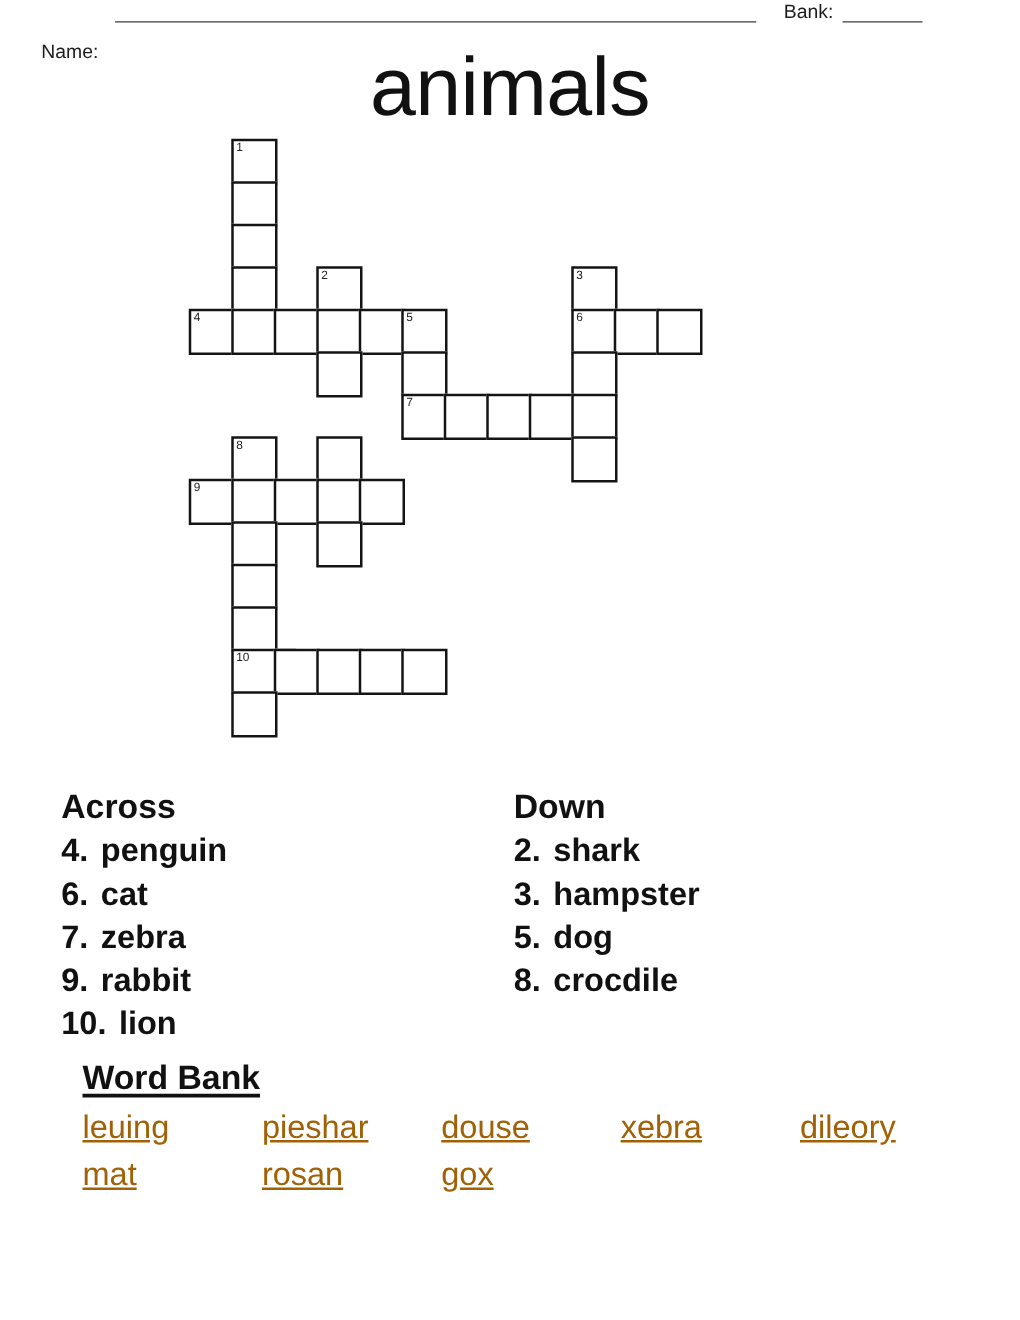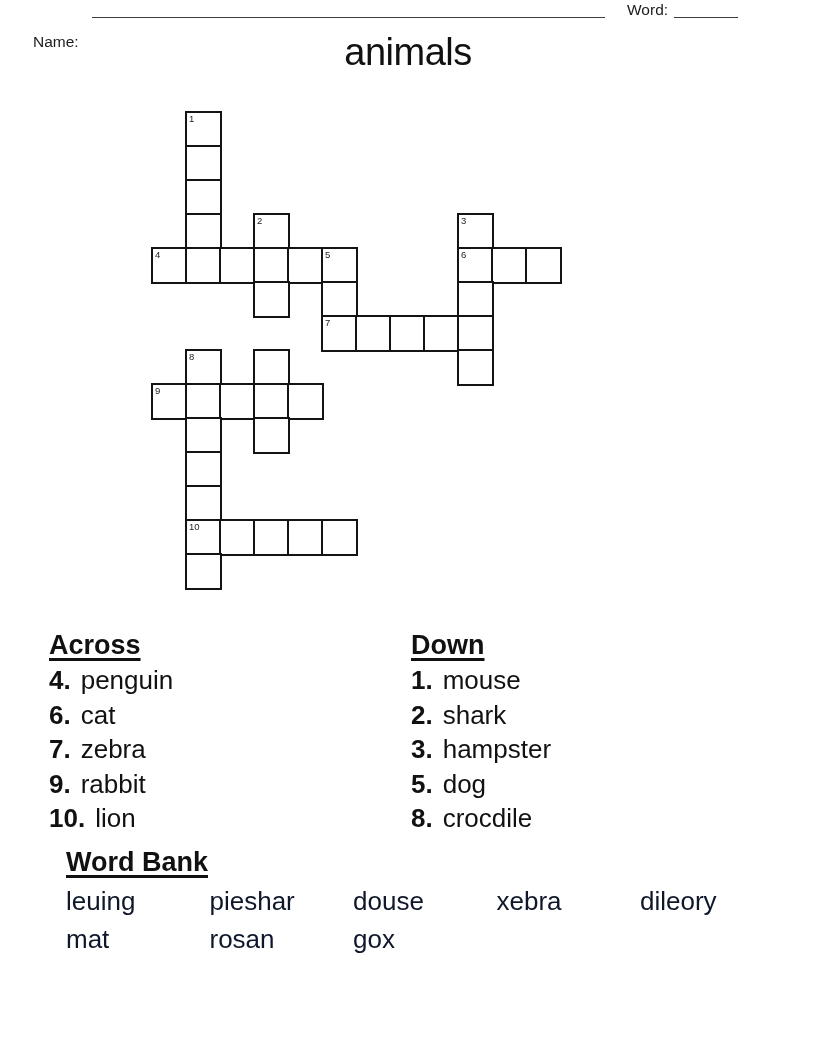--- a/index.html
+++ b/index.html
@@ -17,21 +17,21 @@
   .hdr-label { position: absolute; top: 1px; font-size: 15.5px; color: #1c1c1c; }
   .lbl-name { left: 33px; margin-top: 32px; }
   .lbl-date { left: 627px; }
   .blank-line { position: absolute; top: 0; height: 18px; border-bottom: 1.6px solid #3d3d3d; }
   .line-name { left: 92px; width: 513px; }
   .line-date { left: 674px; width: 64px; }
 
   
   .puzzle-title {
     position: absolute; left: 0; top: 31px; width: 816px;
-    text-align: center; font-size: 38px; font-weight: normal;
+    text-align: center; font-size: 66px; font-weight: normal;
     color: #111; margin: 0; letter-spacing: -0.5px;
   }
 
   
   .grid {
     position: absolute; left: 151px; top: 111px;
     width: 411px; height: 479px;
   }
   .cell {
     position: absolute;
@@ -45,50 +45,49 @@
     font-family: "Liberation Sans", sans-serif;
   }
 
   
   .clue-col { position: absolute; top: 630px; }
   .clues-across { left: 49px; }
   .clues-down { left: 411px; }
   .clue-heading {
     margin: 0 0 2px 0;
     font-size: 27px; font-weight: bold; color: #111;
-    text-decoration: underline;
     text-decoration-thickness: 2.5px;
     text-underline-offset: 4px;
   }
   .clue-list { list-style: none; margin: 0; padding: 0; }
   .clue-list li { font-size: 26px; line-height: 34.5px; color: #111; }
   .clue-num { font-weight: bold; }
-  .clue-word { margin-left: 10px; }
+  .clue-word { margin-left: 10px; font-weight: bold; }
 
   
   .word-bank { position: absolute; left: 66px; top: 847px; }
   .wb-heading {
     margin: 0 0 4px 0;
     font-size: 27px; font-weight: bold; color: #111;
     text-decoration: underline;
     text-decoration-thickness: 2.5px;
     text-underline-offset: 4px;
   }
   .wb-words {
     display: grid;
     grid-template-columns: repeat(5, 143.5px);
-    font-size: 26px; line-height: 38px; color: #0f172a;
+    font-size: 26px; line-height: 38px; color: #a16207; text-decoration: underline;
   }
 </style>
 </head>
 <body>
 
 <span class="hdr-label lbl-name">Name:</span>
 <div class="blank-line line-name"></div>
-<span class="hdr-label lbl-date">Word:</span>
+<span class="hdr-label lbl-date">Bank:</span>
 <div class="blank-line line-date"></div>
 
 <h1 class="puzzle-title">animals</h1>
 
 <div class="grid">
     <div class="cell" style="left: 34px; top: 0px;">
       <span class="cell-num">1</span>
     </div>
     <div class="cell" style="left: 34px; top: 34px;"></div>
     <div class="cell" style="left: 34px; top: 68px;"></div>
@@ -157,21 +156,20 @@
       <li><span class="clue-num">6.</span><span class="clue-word">cat</span></li>
       <li><span class="clue-num">7.</span><span class="clue-word">zebra</span></li>
       <li><span class="clue-num">9.</span><span class="clue-word">rabbit</span></li>
       <li><span class="clue-num">10.</span><span class="clue-word">lion</span></li>
     </ul>
 </div>
 
 <div class="clue-col clues-down">
   <h2 class="clue-heading">Down</h2>
   <ul class="clue-list" id="down-list">
-      <li><span class="clue-num">1.</span><span class="clue-word">mouse</span></li>
       <li><span class="clue-num">2.</span><span class="clue-word">shark</span></li>
       <li><span class="clue-num">3.</span><span class="clue-word">hampster</span></li>
       <li><span class="clue-num">5.</span><span class="clue-word">dog</span></li>
       <li><span class="clue-num">8.</span><span class="clue-word">crocdile</span></li>
     </ul>
 </div>
 
 <div class="word-bank">
   <h2 class="wb-heading">Word Bank</h2>
   <div class="wb-words" id="wb-words">

